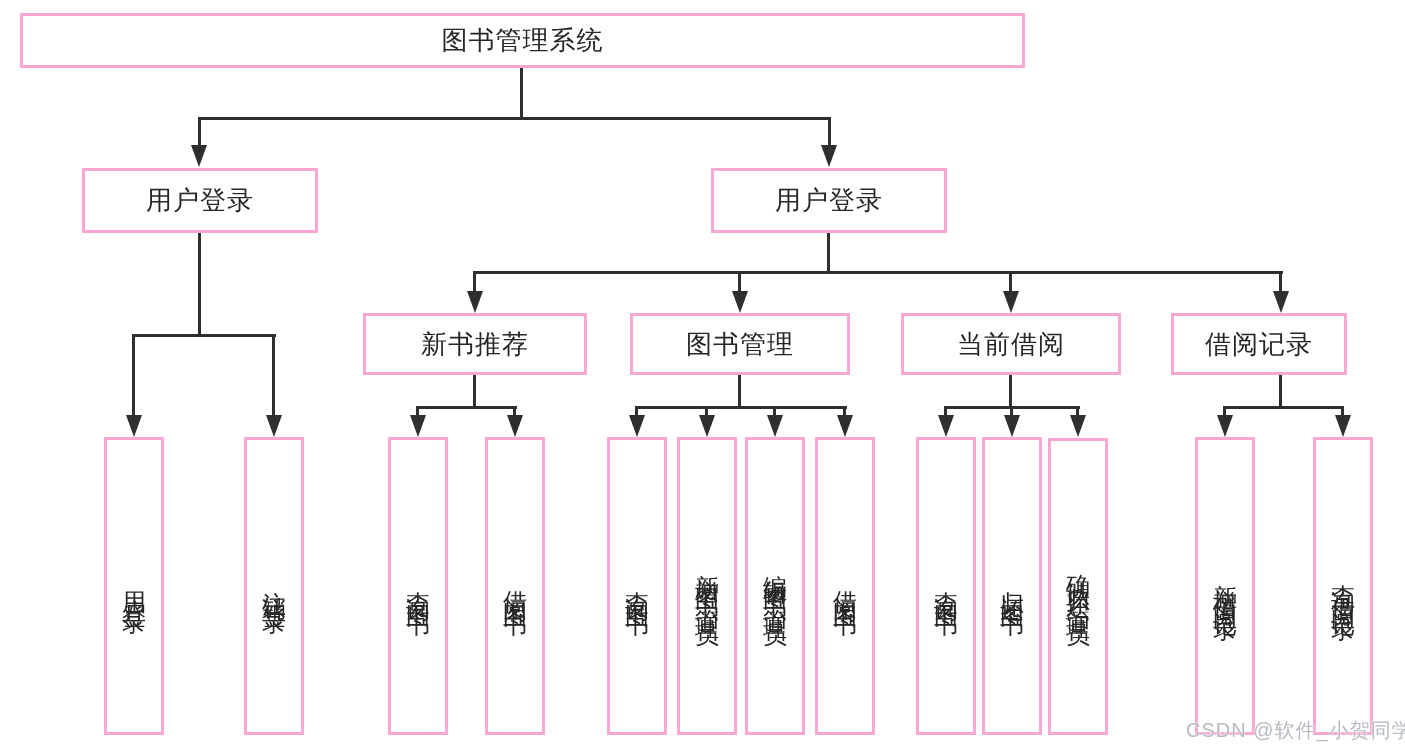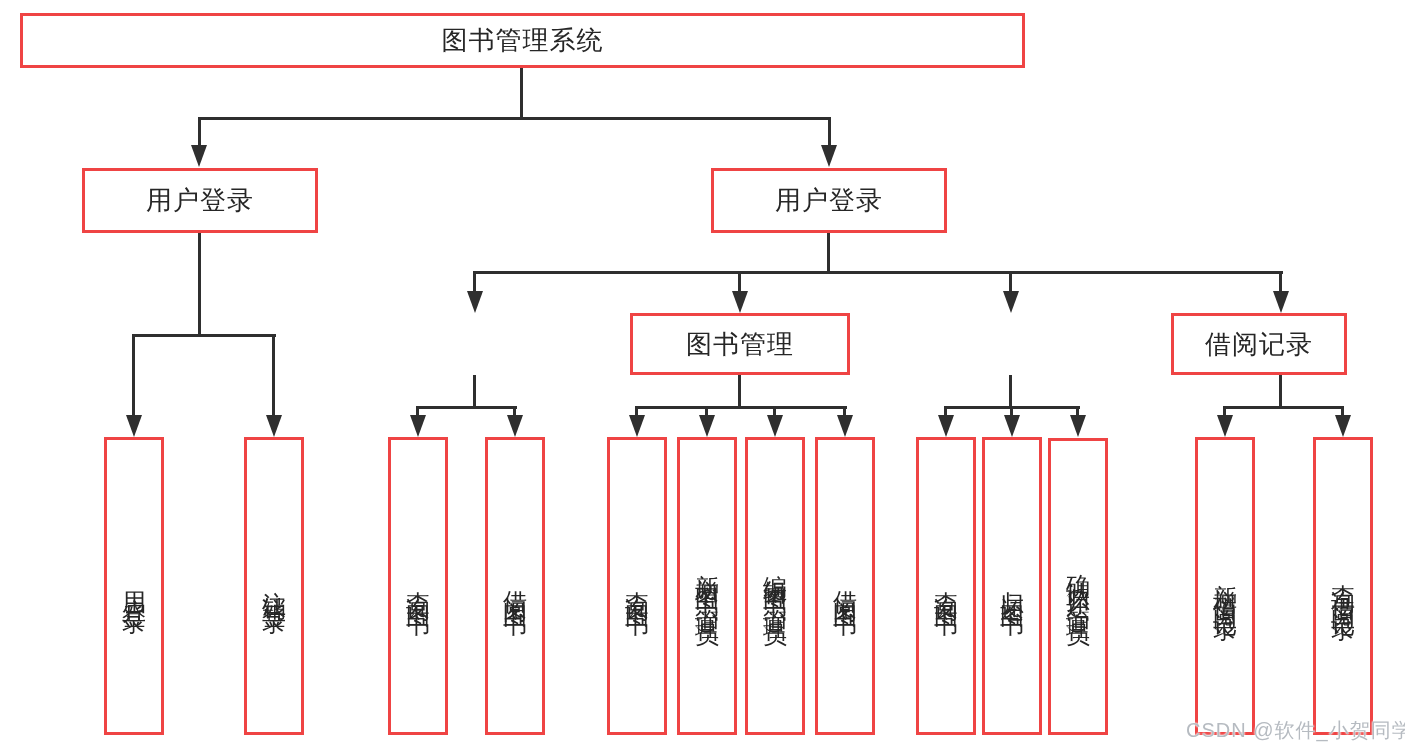--- a/index.html
+++ b/index.html
@@ -2,21 +2,21 @@
 <html><head>
 <meta charset="utf-8">
 <style>
   html,body { margin:0; padding:0; background:#ffffff; }
   .canvas {
     position:relative; width:1405px; height:747px; background:#ffffff;
     font-family:"Liberation Sans","DejaVu Sans",sans-serif; overflow:hidden;
   }
   .box {
     position:absolute; box-sizing:border-box; background:#ffffff;
-    border:3px solid #ef4444; display:flex; align-items:center; justify-content:center;
+    border:3px solid #f9a8d4; display:flex; align-items:center; justify-content:center;
   }
   .box .hlabel { font-size:26px; color:#262626; letter-spacing:1px; white-space:nowrap; }
   .leaf { border-width:3px; }
   .vtext {
     writing-mode:vertical-rl; font-size:24px; letter-spacing:7px;
     line-height:1; color:#262626; white-space:nowrap;
   }
   .hline { position:absolute; height:3px; background:#2f2f2f; }
   .vline { position:absolute; width:3px; background:#2f2f2f; }
   .arrow {
@@ -63,22 +63,28 @@
   <div class="hline" style="left:473px;top:271px;width:810px"></div>
   <div class="vline" style="left:473px;top:271px;height:20px"></div>
   <div class="arrow" style="left:467px;top:291px"></div>
   <div class="vline" style="left:738px;top:271px;height:20px"></div>
   <div class="arrow" style="left:732px;top:291px"></div>
   <div class="vline" style="left:1009px;top:271px;height:20px"></div>
   <div class="arrow" style="left:1003px;top:291px"></div>
   <div class="vline" style="left:1279px;top:271px;height:20px"></div>
   <div class="arrow" style="left:1273px;top:291px"></div>
 
+  <div class="box" style="left:363px;top:313px;width:224px;height:62px">
+    <span class="hlabel">新书推荐</span>
+  </div>
   <div class="box" style="left:630px;top:313px;width:220px;height:62px">
     <span class="hlabel">图书管理</span>
+  </div>
+  <div class="box" style="left:901px;top:313px;width:220px;height:62px">
+    <span class="hlabel">当前借阅</span>
   </div>
   <div class="box" style="left:1171px;top:313px;width:176px;height:62px">
     <span class="hlabel">借阅记录</span>
   </div>
 
   <div class="vline" style="left:473px;top:375px;height:34px"></div>
   <div class="hline" style="left:416px;top:406px;width:101px"></div>
   <div class="vline" style="left:416px;top:406px;height:9px"></div>
   <div class="arrow" style="left:410px;top:415px"></div>
   <div class="vline" style="left:513px;top:406px;height:9px"></div>

